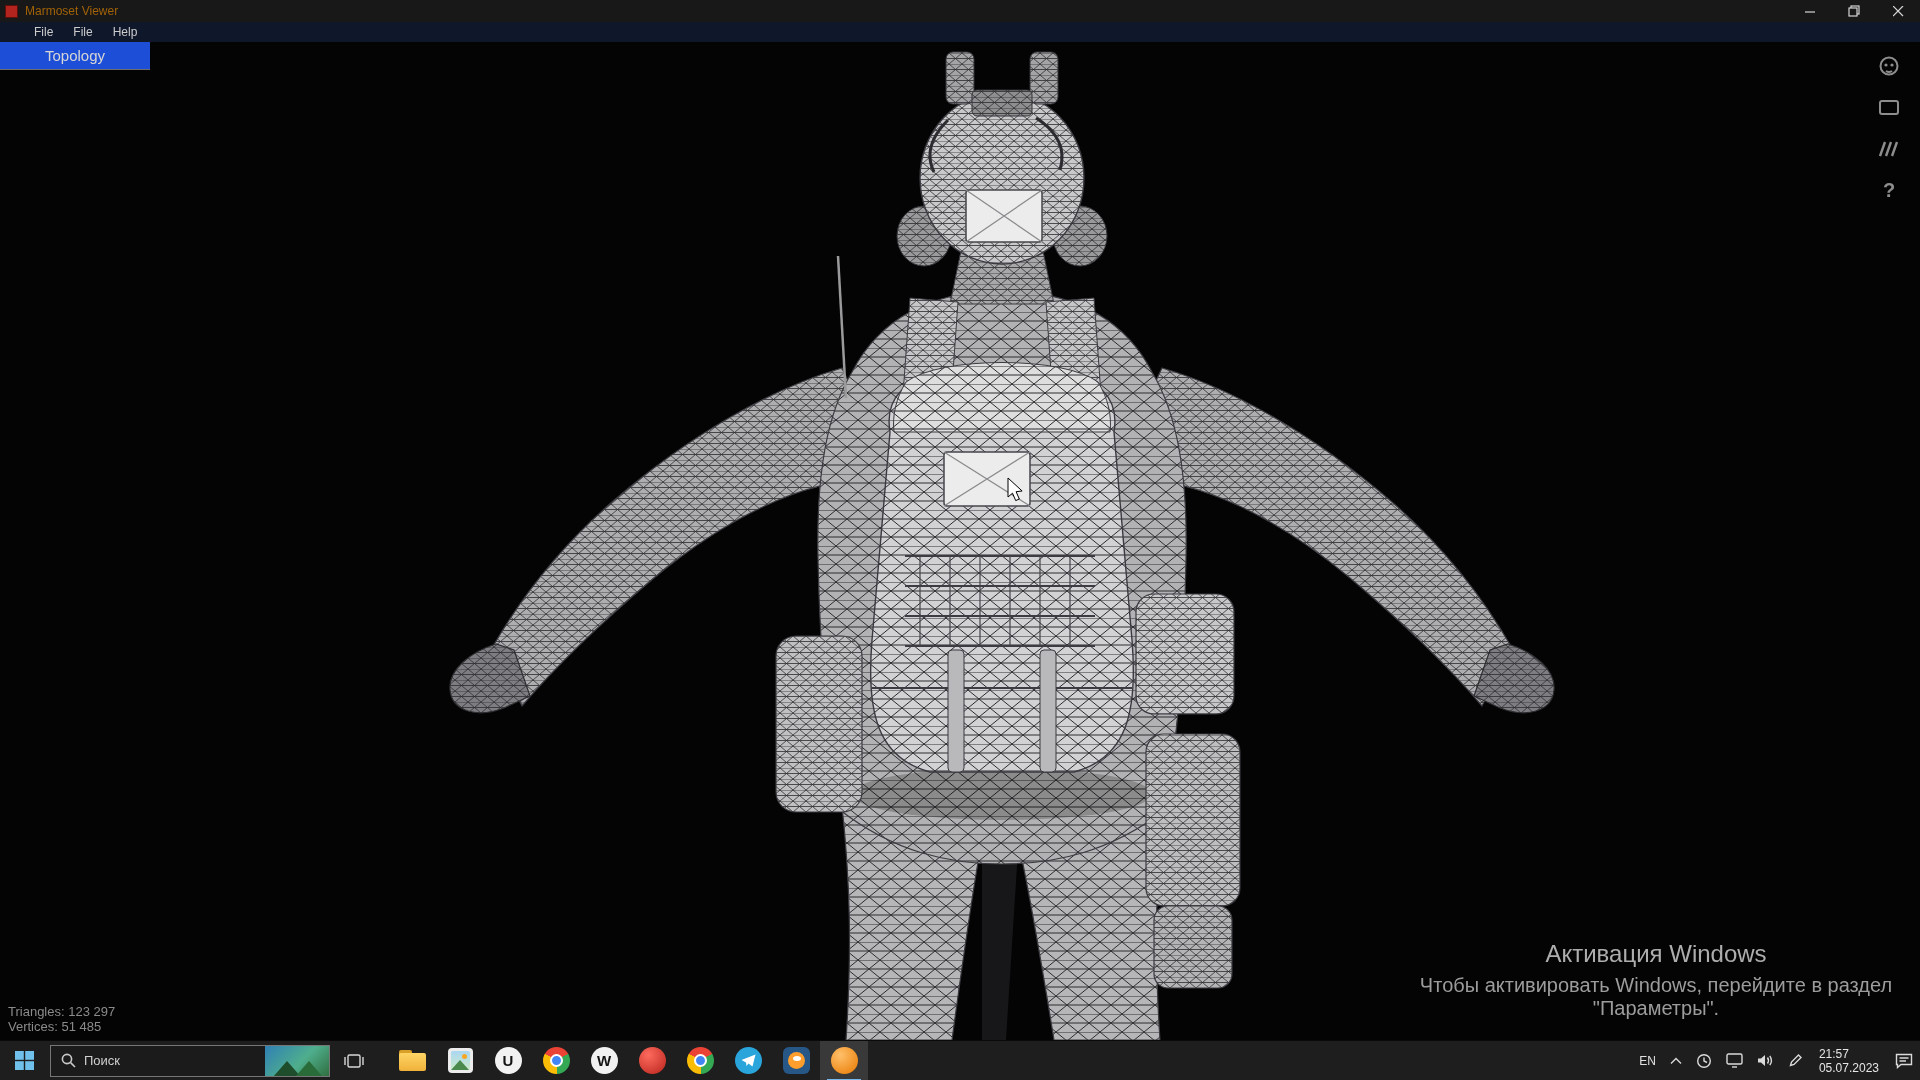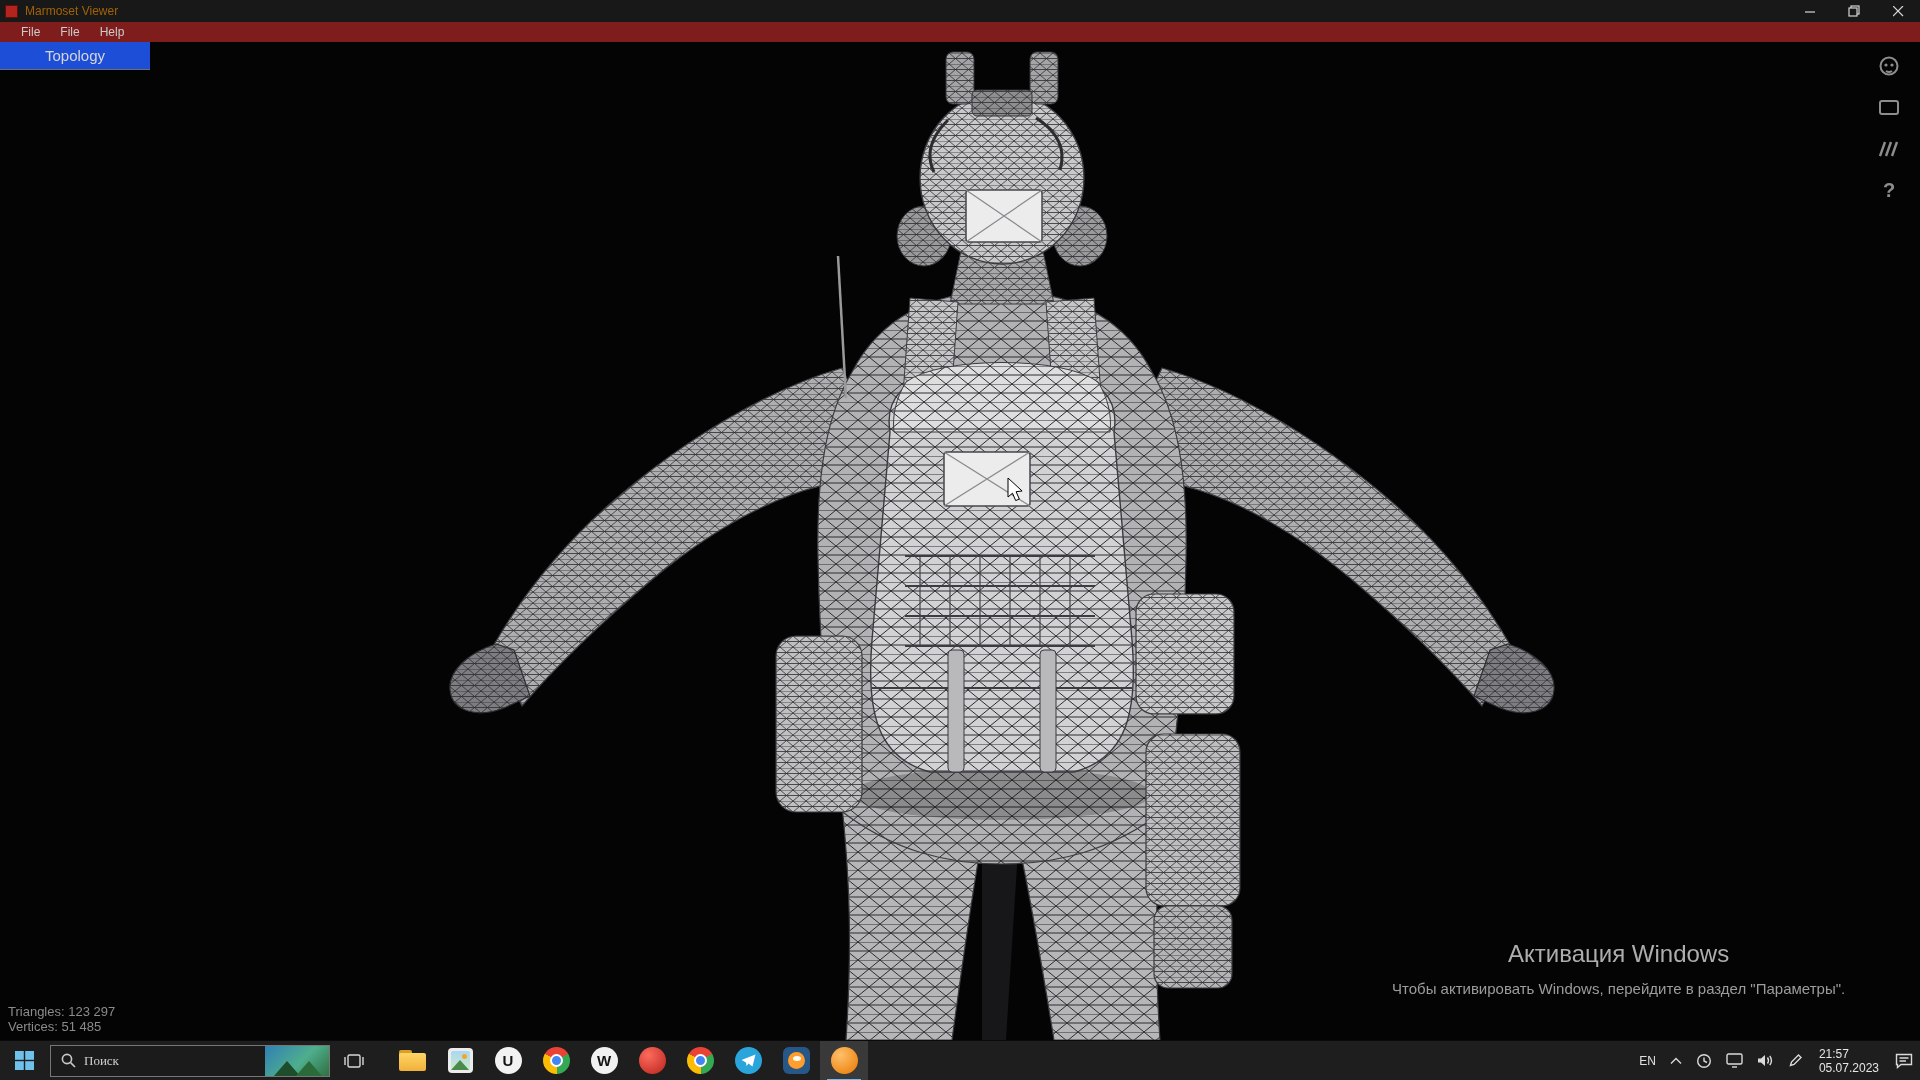--- a/index.html
+++ b/index.html
@@ -11,21 +11,21 @@
     background:#181818; display:flex; align-items:center; z-index:50; }
   .app-ico { width:13px; height:13px; margin-left:5px; background:#b3241f;
     border:1px solid #5d0f0c; display:inline-block; }
   .title-text { color:#a16207; font-size:12px; margin-left:7px; }
   .win-controls { margin-left:auto; display:flex; height:22px; }
   .win-btn { width:44px; height:22px; display:flex; align-items:center; justify-content:center; }
   .win-btn svg { stroke:#d6d6d6; stroke-width:1.2; fill:none; }
 
   
   .menubar { position:absolute; top:22px; left:0; width:1920px; height:20px;
-    background:#7f1d1d; display:flex; align-items:center; padding-left:11px; z-index:50;text-align:right; }
+    background:#0f172a; display:flex; align-items:center; padding-left:24px; z-index:50;text-align:right; }
   .menu-item { color:#cccccc; font-size:12px; padding:2px 10px; cursor:default; }
 
   
   .viewport { position:absolute; top:42px; left:0; width:1920px; height:998px;
     background:#040404; overflow:hidden; }
   .topology-tab { position:absolute; top:0; left:0; width:150px; height:28px;
     background:#1d4ed8; border-bottom:1px solid #6e6e6e; color:#d6d6d6;
     font-size:15px; display:flex; align-items:center; justify-content:center; }
   .model-svg { position:absolute; top:0; left:0; }
 
@@ -34,35 +34,35 @@
   .side-icon { width:26px; height:26px; display:flex; align-items:center;
     justify-content:center; color:#8d8d8d; }
   .side-icon svg { stroke:#8d8d8d; fill:none; stroke-width:2; }
   .help-glyph { font-size:20px; font-weight:bold; color:#8d8d8d; }
 
   .stats { position:absolute; left:8px; bottom:6px; color:#8b8b8b;
     font-size:13px; line-height:15px; }
 
   .activation { position:absolute; left:1392px; top:898px; color:#a8a8a8;text-align:center; }
   .activation-title { font-size:24px; font-weight:400; color:#adadad; }
-  .activation-sub { font-size:15px; margin-top:12px; color:#9c9c9c; }
+  .activation-sub { font-size:20px; margin-top:6px; color:#9c9c9c; }
 
   
   .taskbar { position:absolute; bottom:0; left:0; width:1920px; height:40px;
     background:#1e1e1e; border-top:1px solid #0a0a0a; display:flex;
     align-items:center; z-index:60; }
   .tb-btn { width:48px; height:40px; display:flex; align-items:center;
     justify-content:center; flex:0 0 auto; }
 
   .search-box { width:280px; height:32px; margin-left:2px; background:#1b1b1b;
     border:1px solid #767676; display:flex; align-items:center; flex:0 0 auto;
     overflow:hidden; }
   .search-box svg { stroke:#c9c9c9; fill:none; stroke-width:1.6; margin:0 8px 0 10px; flex:0 0 auto; }
   .search-input { flex:1; background:transparent; border:none; outline:none;
-    color:#cfcfcf; font-size:13px; font-family:Liberation Serif, serif; min-width:0; }
+    color:#cfcfcf; font-size:13px; font-family:Liberation Sans, sans-serif; min-width:0; }
   .search-input::placeholder { color:#cfcfcf; opacity:1; }
   .search-img { width:64px; height:32px; flex:0 0 auto; position:relative;
     background:linear-gradient(135deg,#2f7fb5 0%,#4fae8d 55%,#2f6e3e 100%); }
   .search-img .mt { position:absolute; bottom:0; left:8px; width:0; height:0;
     border-left:14px solid transparent; border-right:14px solid transparent;
     border-bottom:16px solid #1d4d2b; }
   .search-img .mt2 { left:30px; border-bottom-color:#2a6b3a; }
 
   .app-row { display:flex; margin-left:10px; }
   .app-slot { width:48px; height:40px; display:flex; align-items:center;

